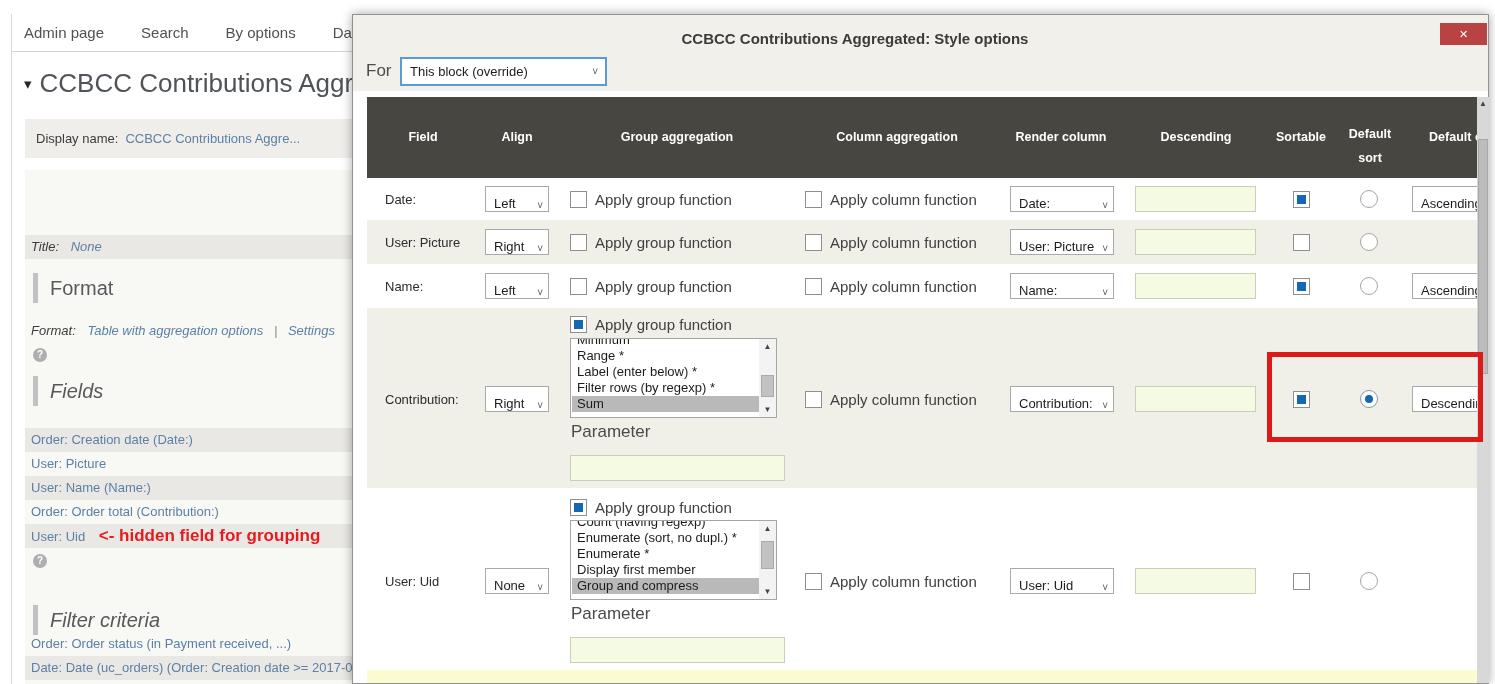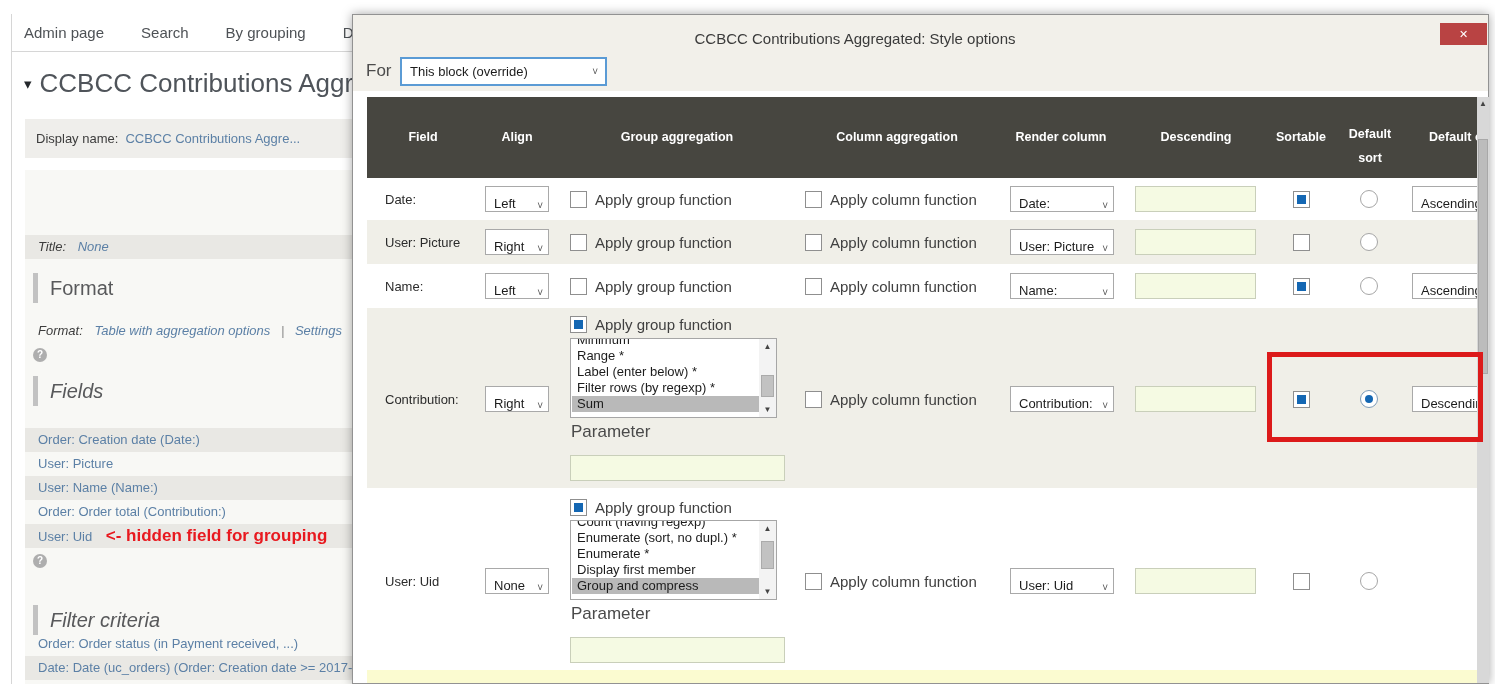--- a/index.html
+++ b/index.html
@@ -17,33 +17,33 @@
   #display-name{left:25px;top:119px;width:327px;height:39px;background:#efeeeb;
     display:flex;align-items:center;padding-left:11px;font-size:13px;color:#3c3c3c;white-space:nowrap;}
   #display-name a{margin-left:7px;}
   a,.lnk{color:#5c80a6;text-decoration:none;cursor:pointer;}
   #sidebar{left:25px;top:170px;width:327px;height:514px;background:#f8f8f5;}
   .sec-head{position:absolute;left:0;width:100%;height:36px;display:flex;align-items:center;}
   .sec-head .bar{width:5px;height:30px;background:#c2c2c2;margin-left:8px;}
   .sec-head .txt{margin-left:12px;font-size:20px;color:#58595b;white-space:nowrap;}
   .sec-head .txt.ital{font-style:italic;}
   .srow{position:absolute;left:0;width:100%;height:24px;line-height:24px;font-size:13px;
-    padding-left:13px;box-sizing:border-box;white-space:nowrap;}
+    padding-left:6px;box-sizing:border-box;white-space:nowrap;}
   .srow.gray{background:#e9e8e4;}
   .help{position:absolute;width:14px;height:14px;border-radius:50%;background:#aeaeae;color:#fff;
     font-size:10px;font-weight:bold;text-align:center;line-height:14px;cursor:pointer;}
   .red-note{font-weight:bold;font-style:normal;font-size:17px;color:#e8191f;margin-left:10px;}
   .ital-lbl{font-style:italic;color:#3c3c3c;}
   .ital-lnk{font-style:italic;}
 
   
   #modal{left:352px;top:14px;width:1137px;height:670px;background:#fff;border:1px solid #929292;
     box-shadow:0 0 10px rgba(0,0,0,0.35);}
   #modal-head{left:0;top:0;width:1135px;height:76px;background:#f2f0ea;}
-  #modal-title{left:0;top:15px;width:1004px;text-align:center;font-size:15px;color:#3b3b3b;}
+  #modal-title{left:0;top:15px;width:1004px;text-align:center;font-size:15px;color:#3b3b3b;font-weight:bold;}
   #close-btn{left:1087px;top:8px;width:47px;height:22px;background:#b94343;color:#fff;
     font-size:11px;font-weight:bold;text-align:center;line-height:22px;cursor:pointer;}
   #for-label{left:13px;top:46px;font-size:17px;color:#4c4c4c;}
   #for-select{left:47px;top:42px;width:207px;height:29px;background:#fff;border:2px solid #5b9bd5;
     font-size:13px;color:#1c1c1c;display:flex;align-items:center;padding-left:8px;cursor:pointer;}
   #for-select .caret{position:absolute;right:7px;font-size:10px;color:#555;}
 
   #viewport{left:14px;top:82px;width:1110px;height:586px;overflow:hidden;background:#fff;}
 
   #thead{left:0;top:0;width:1110px;height:81px;background:#474640;}
@@ -90,21 +90,21 @@
 </head>
 <body>
 
 <div id="screen">
 
   <div class="abs" id="left-border"></div>
 
   <div class="abs" id="tabbar">
     <span class="tab">Admin page</span>
     <span class="tab">Search</span>
-    <span class="tab">By grouping</span>
+    <span class="tab">By options</span>
     <span class="tab">Data expo</span>
   </div>
 
   <div class="abs" id="page-title">
     <span class="caret">▾</span>
     <span>CCBCC Contributions Aggre</span>
   </div>
 
   <div class="abs" id="display-name">
     <span>Display name:</span>

